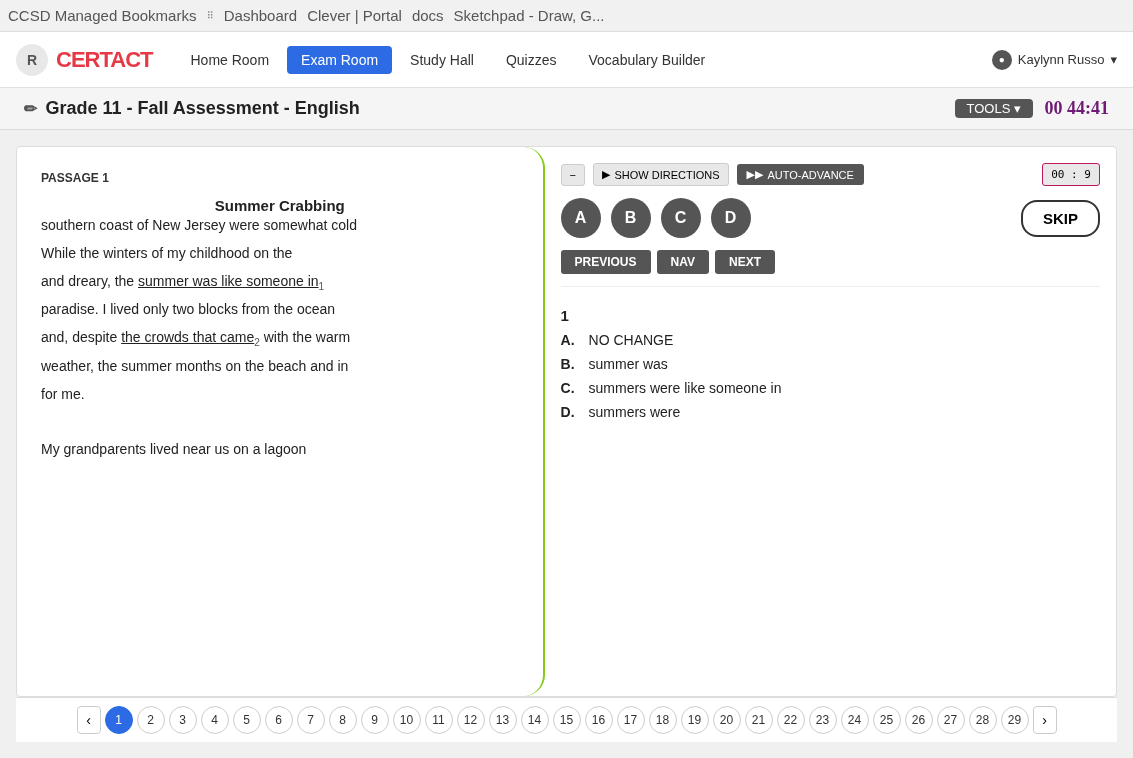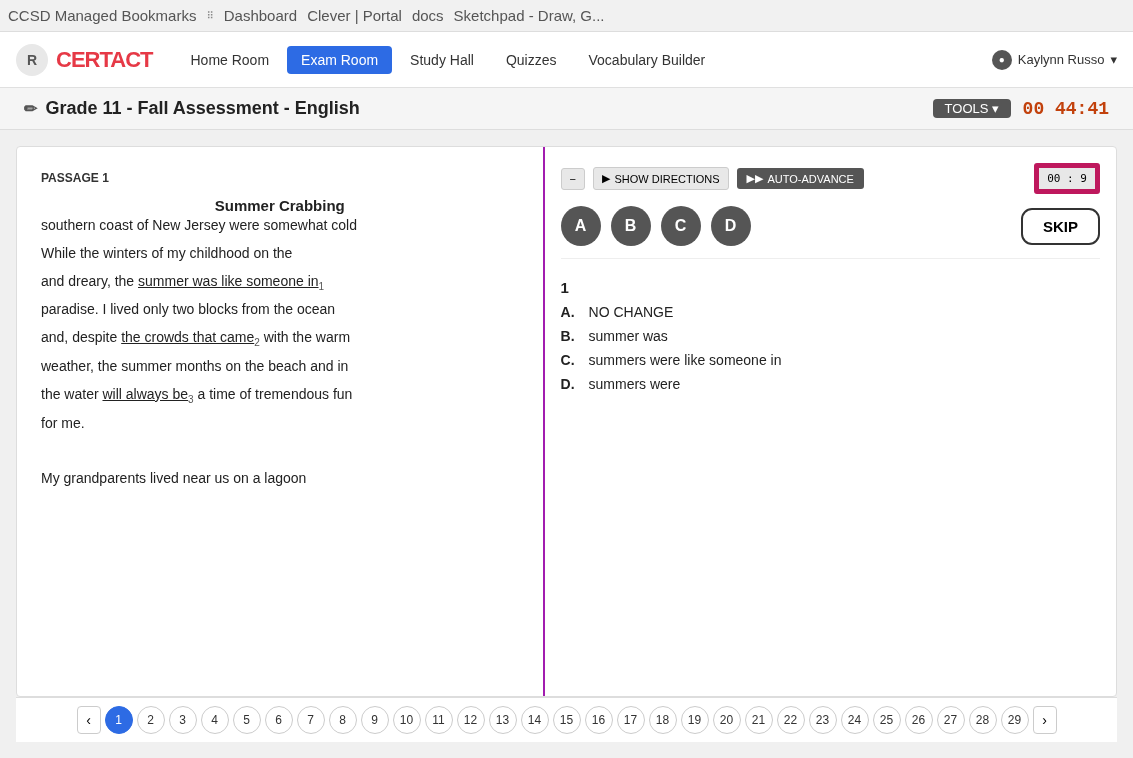--- a/index.html
+++ b/index.html
@@ -141,22 +141,22 @@
       border-radius: 4px;
       font-size: 13px;
       cursor: pointer;
       display: flex;
       align-items: center;
       gap: 4px;
     }
     .timer {
       font-size: 18px;
       font-weight: bold;
-      color: #c2410c;
-      font-family: Liberation Mono, monospace;
+      color: #701a75;
+      font-family: Liberation Serif, serif;
     }
 
     
     .main-content {
       flex: 1;
       background: #f0f0f0;
       padding: 16px;
       display: flex;
       flex-direction: column;
       gap: 0;
@@ -168,22 +168,23 @@
       flex: 1;
       display: flex;
       overflow: hidden;
       border: 1px solid #ddd;
     }
 
     
     .passage-side {
       width: 48%;
       padding: 24px;
-      border-right: 2px solid #a21caf;
+      border-right: 2px solid #84cc16;
       overflow-y: auto;
+      border-radius: 21px;
     }
     .passage-label {
       font-size: 12px;
       font-weight: 700;
       color: #333;
       text-transform: uppercase;
       margin-bottom: 12px;
     }
     .passage-title {
       text-align: center;
@@ -236,21 +237,21 @@
       padding: 4px 10px;
       font-size: 11px;
       border-radius: 3px;
       cursor: pointer;
       display: flex;
       align-items: center;
       gap: 4px;
     }
     .question-count-box {
       background: #e8e8e8;
-      border: 5px solid #be185d;
+      border: 1px solid #be185d;
       padding: 4px 8px;
       font-size: 11px;
       border-radius: 3px;
       font-family: monospace;
       margin-left: auto;
     }
 
     .answer-buttons {
       display: flex;
       align-items: center;
@@ -270,21 +271,21 @@
       cursor: pointer;
       border: none;
     }
     .skip-btn {
       margin-left: auto;
       background: #fff;
       border: 2px solid #333;
       padding: 8px 20px;
       font-size: 15px;
       font-weight: 700;
-      border-radius: 11px;
+      border-radius: 16px;
       cursor: pointer;
     }
 
     .nav-buttons {
       display: flex;
       gap: 6px;
     }
     .nav-btn {
       background: #555;
       color: #fff;
@@ -425,21 +426,20 @@
       <div class="passage-side">
         <div class="passage-label">PASSAGE 1</div>
         <div class="passage-title">Summer Crabbing</div>
         <div class="passage-text">
           <p>southern coast of New Jersey were somewhat cold</p>
           <p>While the winters of my childhood on the</p>
           <p>and dreary, the <span class="underline">summer was like someone in</span><span class="question-num">1</span></p>
           <p>paradise. I lived only two blocks from the ocean</p>
           <p>and, despite <span class="underline">the crowds that came</span><span class="question-num">2</span> with the warm</p>
           <p>weather, the summer months on the beach and in</p>
-          <p>the water <span class="underline">will always be</span><span class="question-num">3</span> a time of tremendous fun</p>
           <p>for me.</p>
           <p>&nbsp;</p>
           <p>My grandparents lived near us on a lagoon</p>
         </div>
       </div>
 
       <div class="question-side">
 
         <div class="question-toolbar">
           <button class="toolbar-btn-small">−</button>
@@ -455,20 +455,25 @@
         </div>
 
         <div class="answer-buttons">
           <button class="answer-circle">A</button>
           <button class="answer-circle">B</button>
           <button class="answer-circle">C</button>
           <button class="answer-circle">D</button>
           <button class="skip-btn">SKIP</button>
         </div>
 
+        <div class="nav-buttons">
+          <button class="nav-btn">PREVIOUS</button>
+          <button class="nav-btn">NAV</button>
+          <button class="nav-btn">NEXT</button>
+        </div>
 
         <hr style="border:none;border-top:1px solid #eee;">
 
         <div class="question-area">
           <div class="question-number-line">
             <span class="q-num">1</span>
           </div>
           <div class="choices">
             <div class="choice-item">
               <span class="choice-letter">A.</span>

